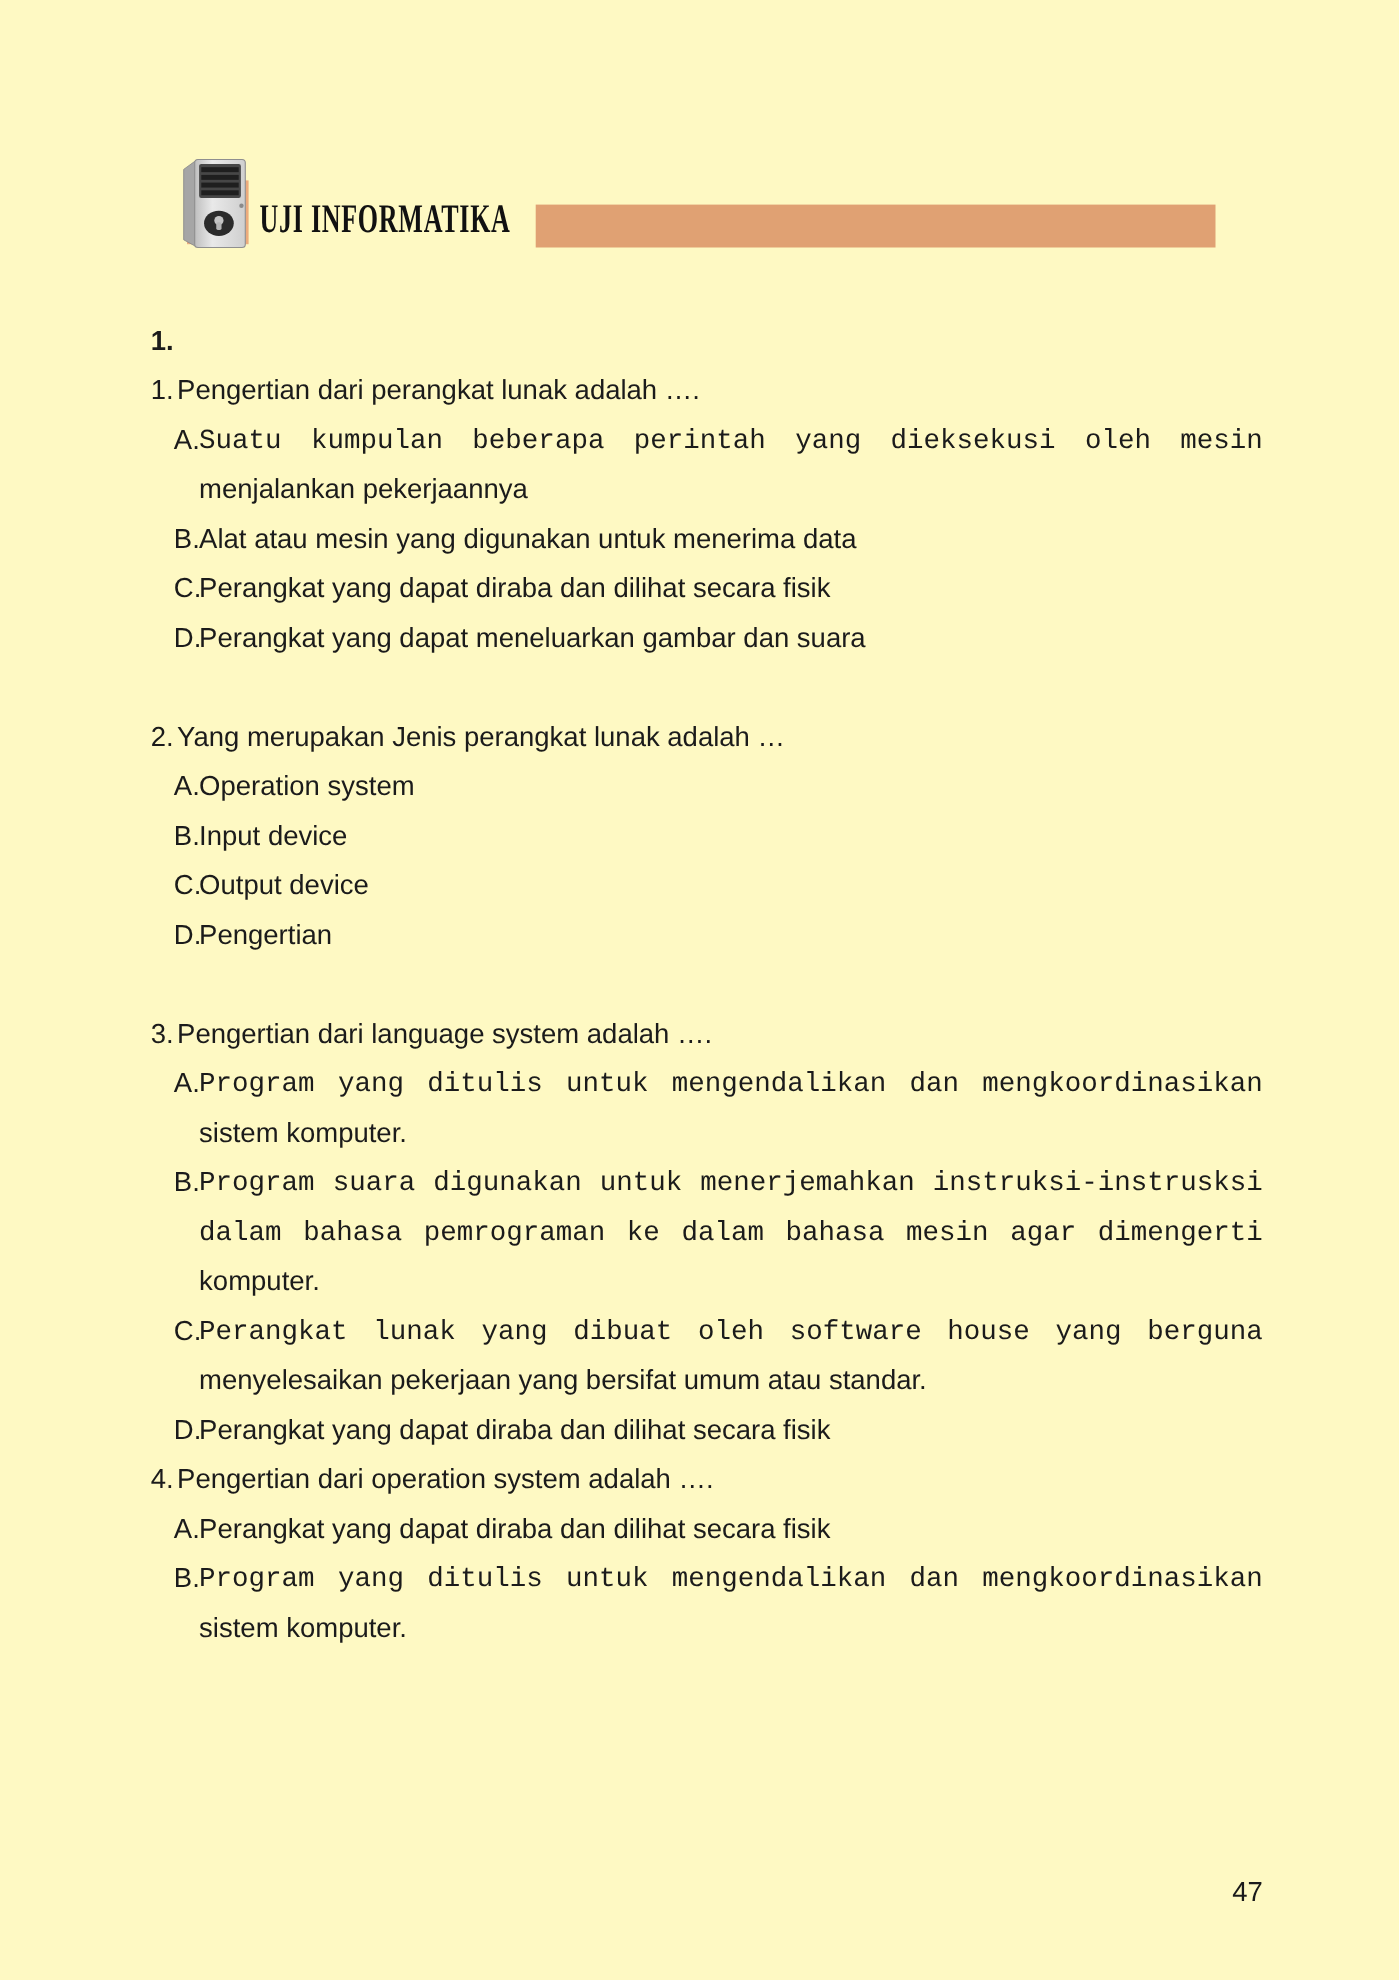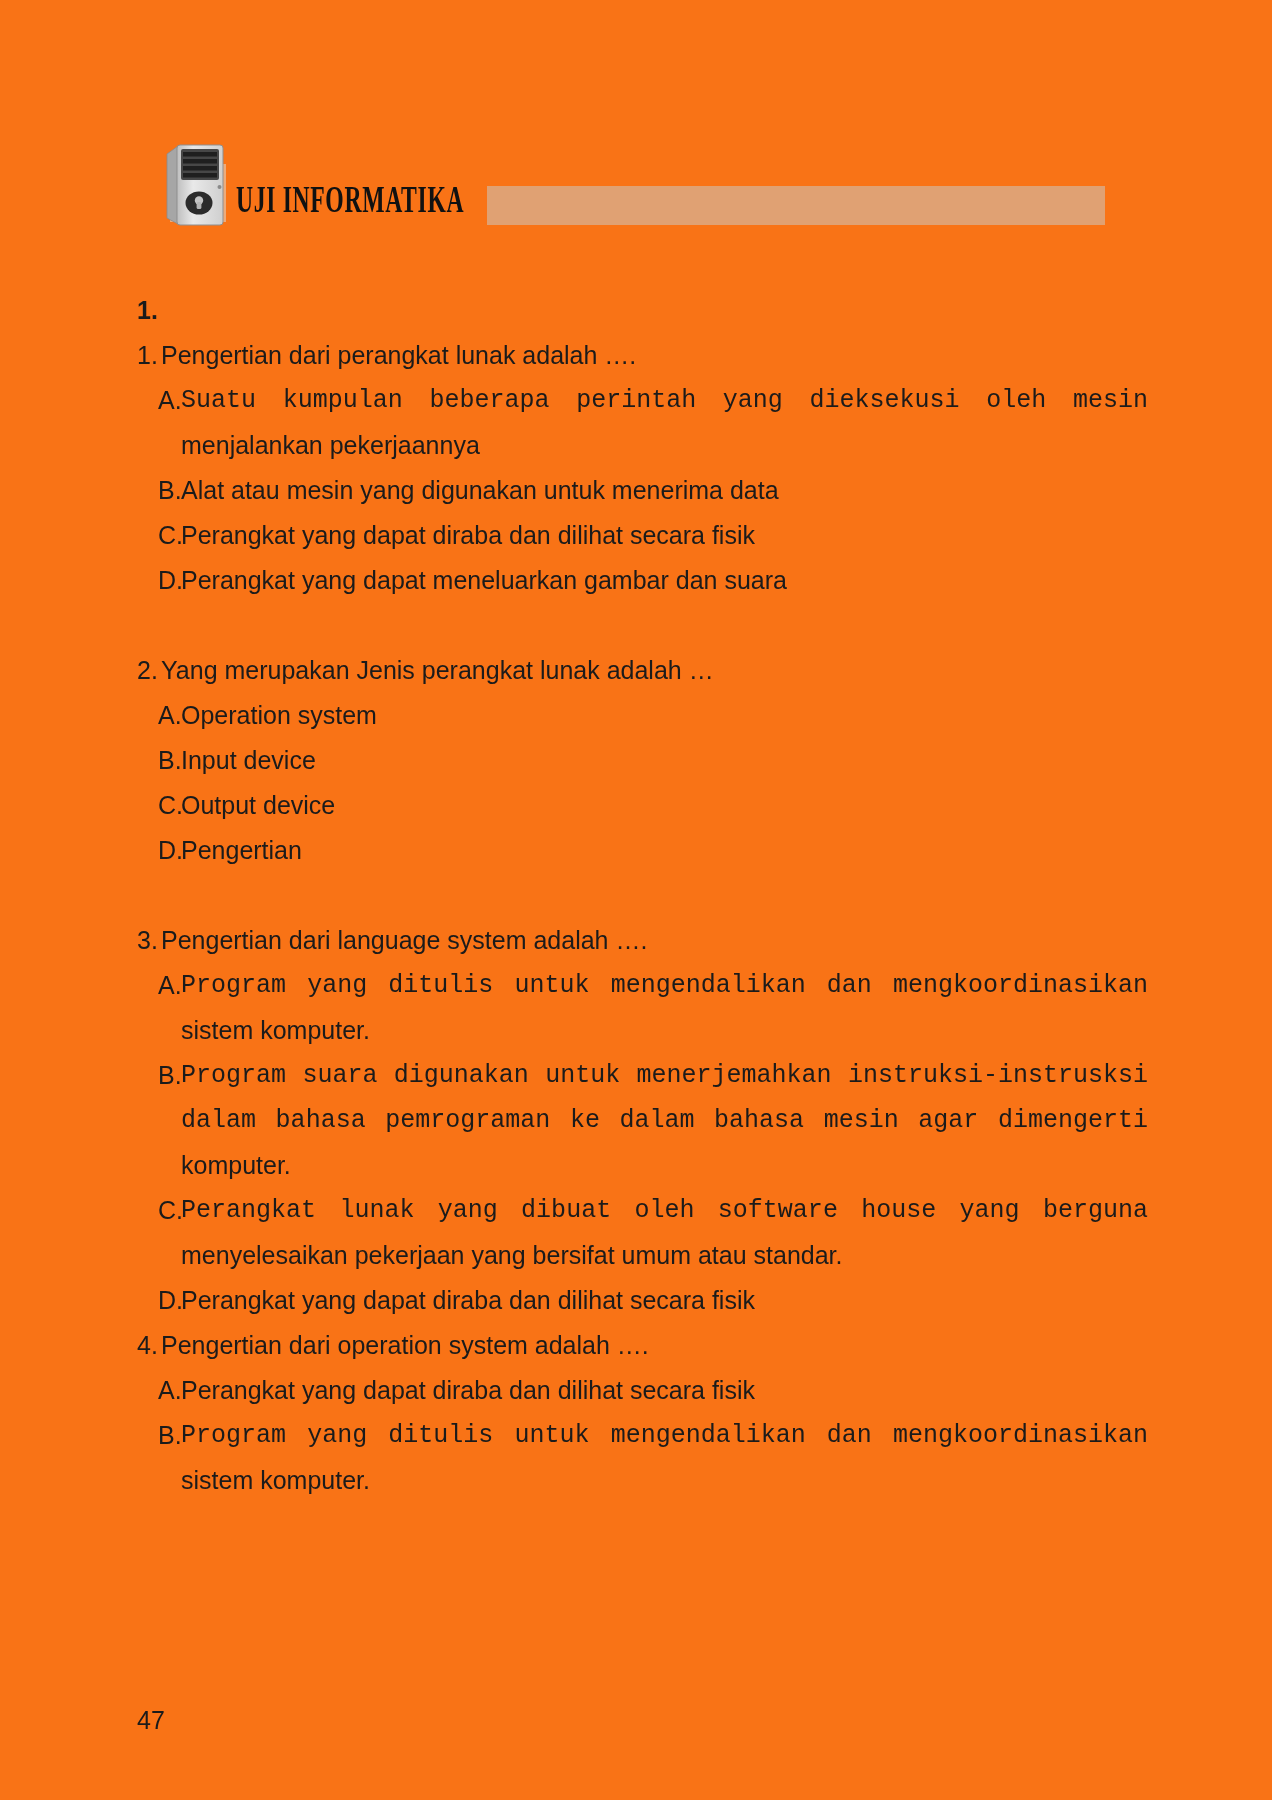--- a/index.html
+++ b/index.html
@@ -1,17 +1,17 @@
 <!DOCTYPE html>
 <html><head>
 <meta charset="utf-8">
 <style>
   html,body { margin:0; padding:0; background:#ffffff; }
   .page {
-    position:relative; width:1272px; height:1800px; background:#f97316;
+    position:relative; width:1272px; height:1800px; background:#fef9c3;
     font-family:"Liberation Sans", sans-serif; color:#1b1b1b; overflow:hidden;
   }
 
   
   .icon-wrap { position:absolute; left:150px; top:140px; width:92px; height:92px; }
   .orange-frame {
     position:absolute; left:20px; top:24px; width:56px; height:58px;
     border:3px solid #ECAB7C; box-sizing:border-box; background:transparent;
   }
   .tower-svg { position:absolute; left:12px; top:3px; width:66px; height:84px; }
@@ -35,21 +35,21 @@
   .instruction { font-weight:bold; }
   .opts { margin-left:21px; }
   .opt { position:relative; padding-left:23px; }
   .oletter { position:absolute; left:0; top:0; }
   .jline { text-align:justify; height:45px; overflow:hidden;font-family:Liberation Mono, monospace; }
   .jline::after { content:""; display:inline-block; width:100%; height:0; }
   .pline { height:45px; white-space:nowrap; }
 
   .page-num {
     position:absolute; top:1698px; left:137px; width:1011px;
-    text-align:left; font-size:25px; line-height:45px; color:#1b1b1b;
+    text-align:right; font-size:25px; line-height:45px; color:#1b1b1b;
   }
 </style>
 </head>
 <body>
 
 <div class="page">
 
   <div class="icon-wrap">
     <div class="orange-frame"></div>
     <svg class="tower-svg" viewBox="0 0 66 84" xmlns="http://www.w3.org/2000/svg">

